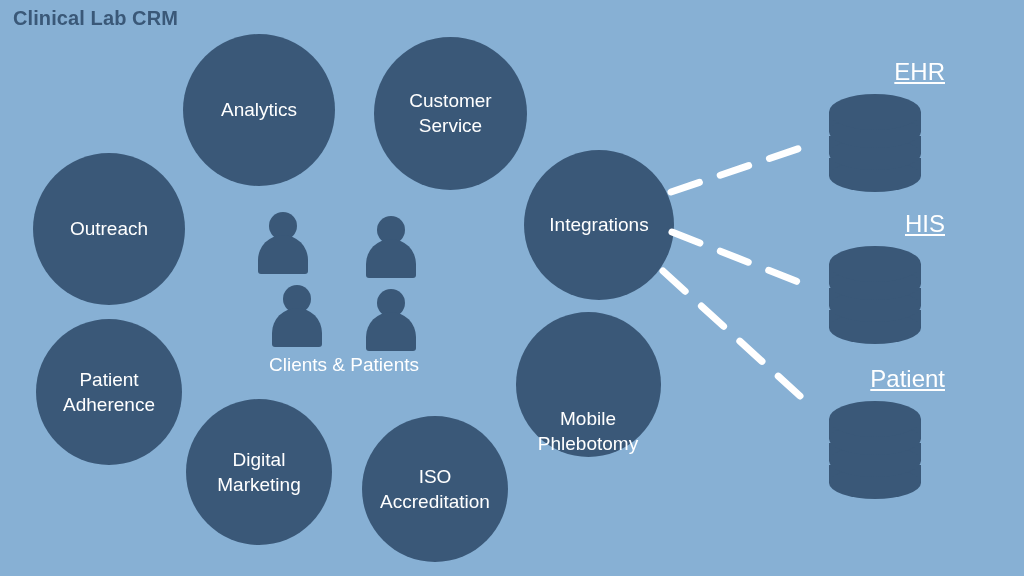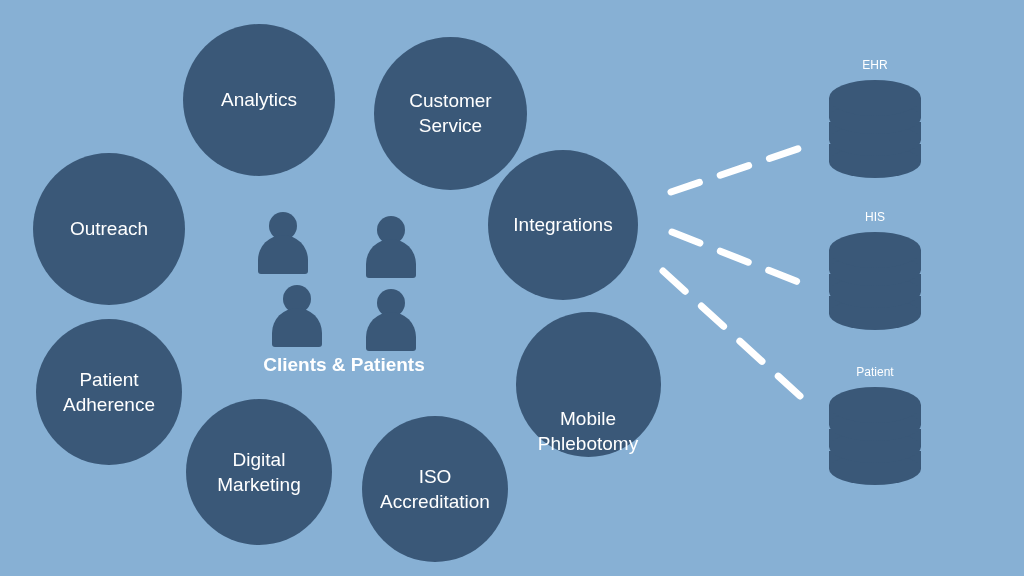--- a/index.html
+++ b/index.html
@@ -83,35 +83,35 @@
   }
   #people-caption {
     position: absolute;
     left: 238px;
     top: 354px;
     width: 212px;
     text-align: center;
     color: #ffffff;
     font-size: 19px;
     white-space: nowrap;
-    font-weight: bold;
   }
 
   
   .db-node {
     position: absolute;
     width: 140px;
   }
   .db-label {
     width: 140px;
-    text-align: center;
+    text-align: right;
     color: #ffffff;
-    font-size: 12px;
+    font-size: 24px;
     margin-bottom: 8px;
     white-space: nowrap;
+    text-decoration: underline;
   }
   .db-stack {
     position: relative;
     width: 92px;
     height: 96px;
     margin: 0 auto;
   }
   .db-stack .disc {
     position: absolute;
     left: 0;
@@ -135,23 +135,24 @@
     width: 1024px;
     height: 576px;
     pointer-events: none;
   }
 </style>
 </head>
 <body>
 
 <div id="stage">
 
+  <div id="page-title">Clinical Lab CRM</div>
 
   <div id="bubbles-layer">
-      <div class="bubble" style="left: 183px; top: 24px; width: 152px; height: 152px;">
+      <div class="bubble" style="left: 183px; top: 34px; width: 152px; height: 152px;">
         <div class="bubble-label">Analytics</div>
       </div>
       <div class="bubble" style="left: 374px; top: 36.5px; width: 153px; height: 153px;">
         <div class="bubble-label">Customer
 Service</div>
       </div>
       <div class="bubble" style="left: 33px; top: 153px; width: 152px; height: 152px; text-align: center;">
         <div class="bubble-label">Outreach</div>
       </div>
       <div class="bubble" style="left: 36px; top: 319px; width: 146px; height: 146px; justify-content: center;">
@@ -159,21 +160,21 @@
 Adherence</div>
       </div>
       <div class="bubble" style="left: 186px; top: 399px; width: 146px; height: 146px;">
         <div class="bubble-label">Digital
 Marketing</div>
       </div>
       <div class="bubble" style="left: 362px; top: 416px; width: 146px; height: 146px;">
         <div class="bubble-label">ISO
 Accreditation</div>
       </div>
-      <div class="bubble" style="left: 488px; top: 150px; width: 150px; height: 150px;">
+      <div class="bubble" style="left: 524px; top: 150px; width: 150px; height: 150px;">
         <div class="bubble-label">Integrations</div>
       </div>
       <div class="bubble" style="left: 515.5px; top: 311.5px; width: 145px; height: 145px; align-items: flex-end;">
         <div class="bubble-label">Mobile
 Phlebotomy</div>
       </div>
     </div>
 
   <div id="people-group">
       <div class="person" style="left: 0px; top: 0px;">

